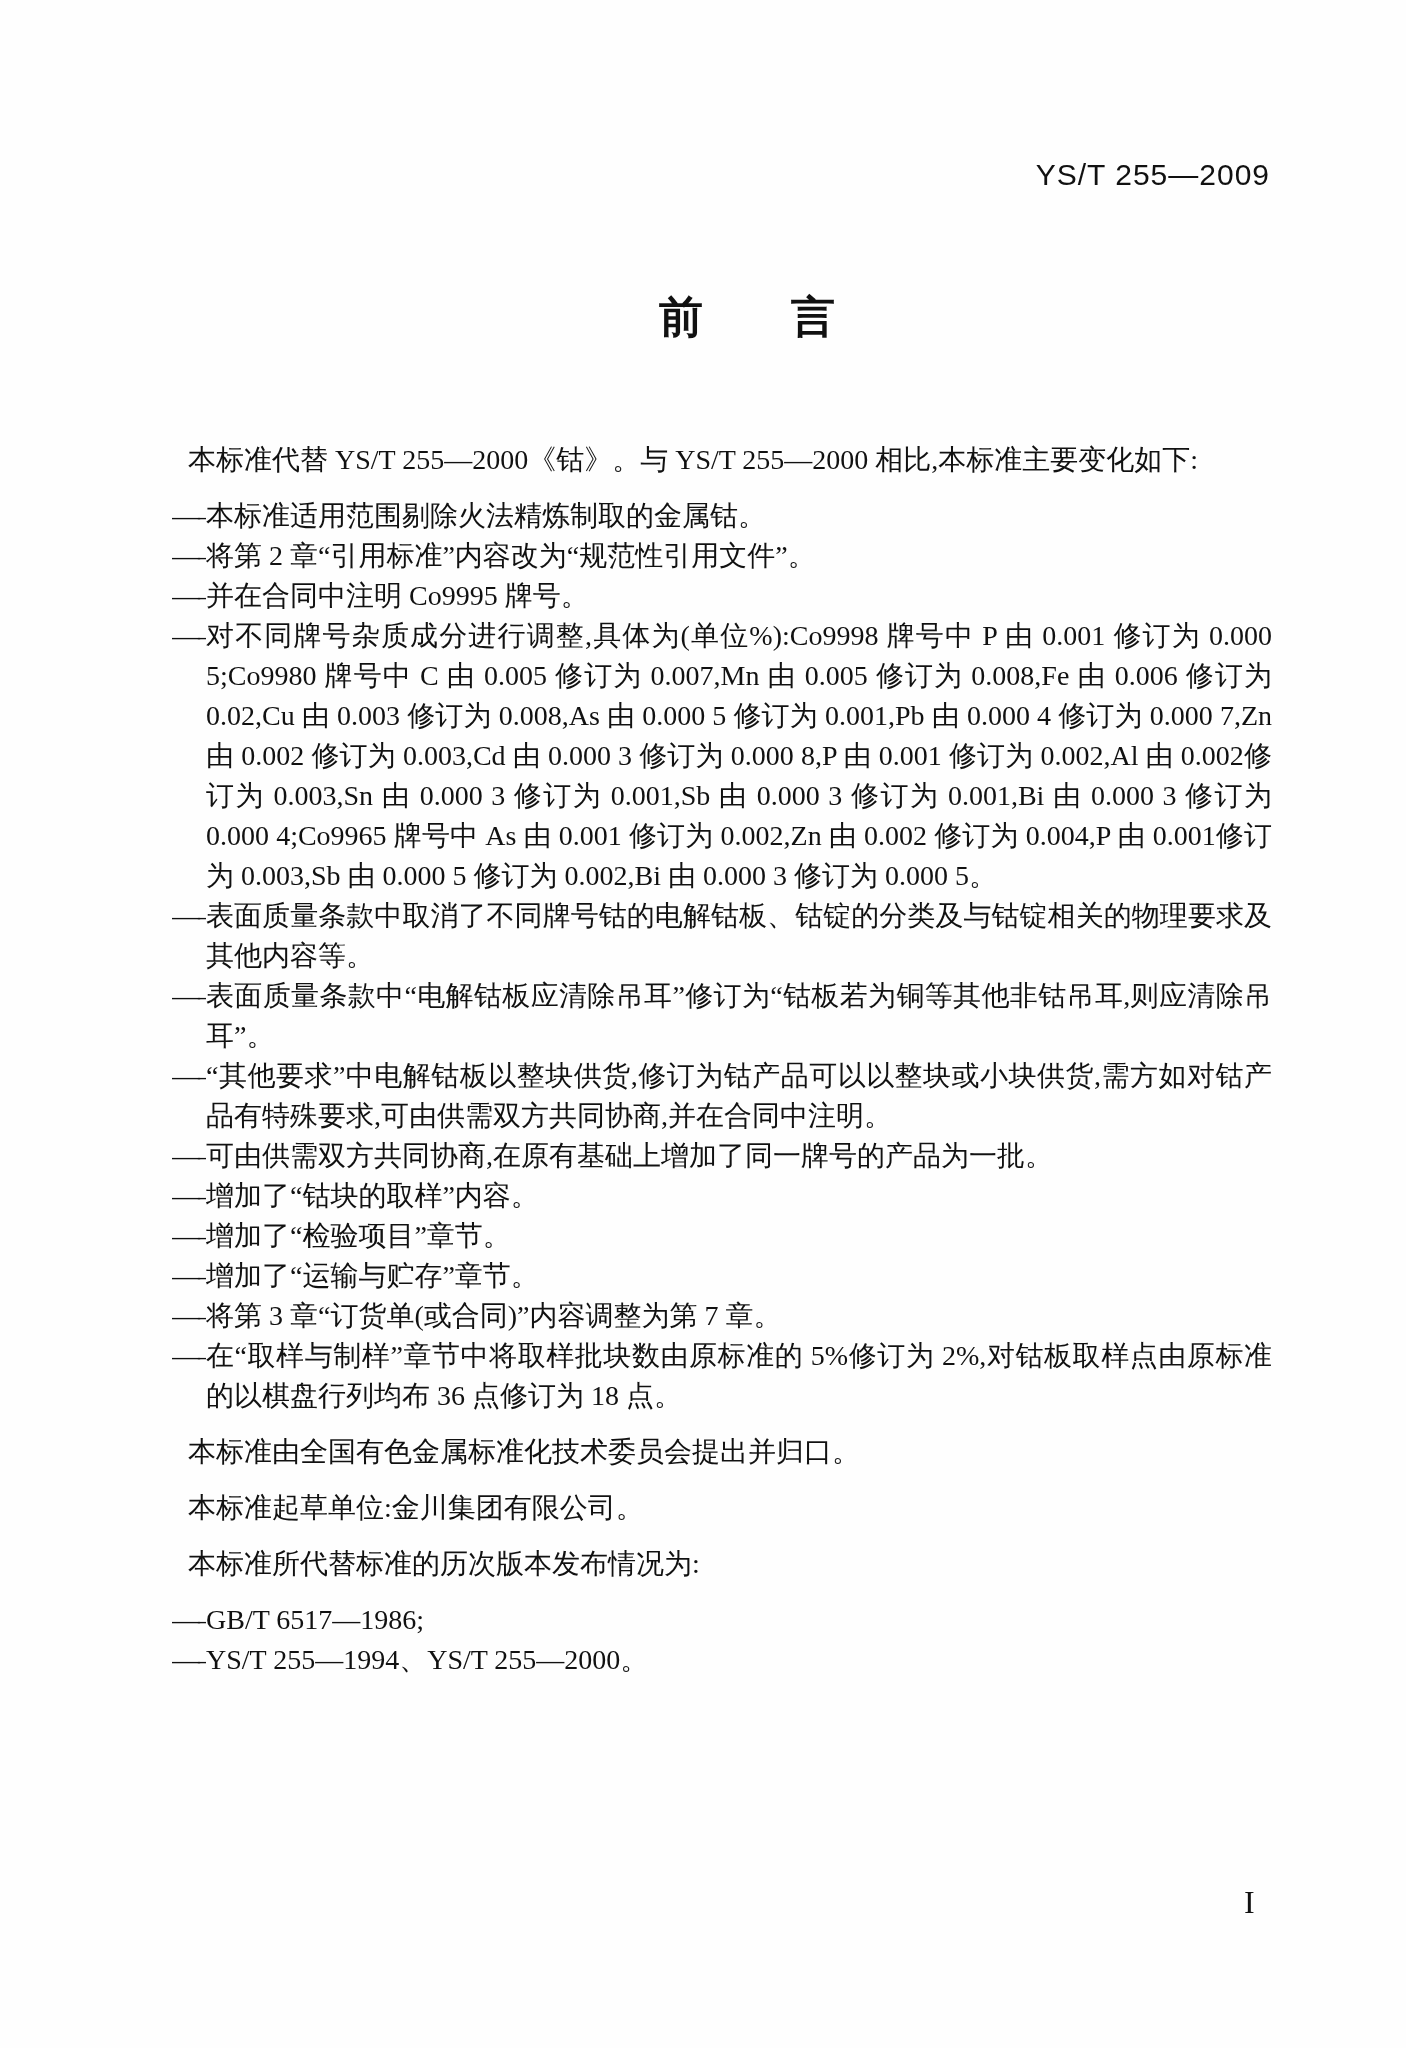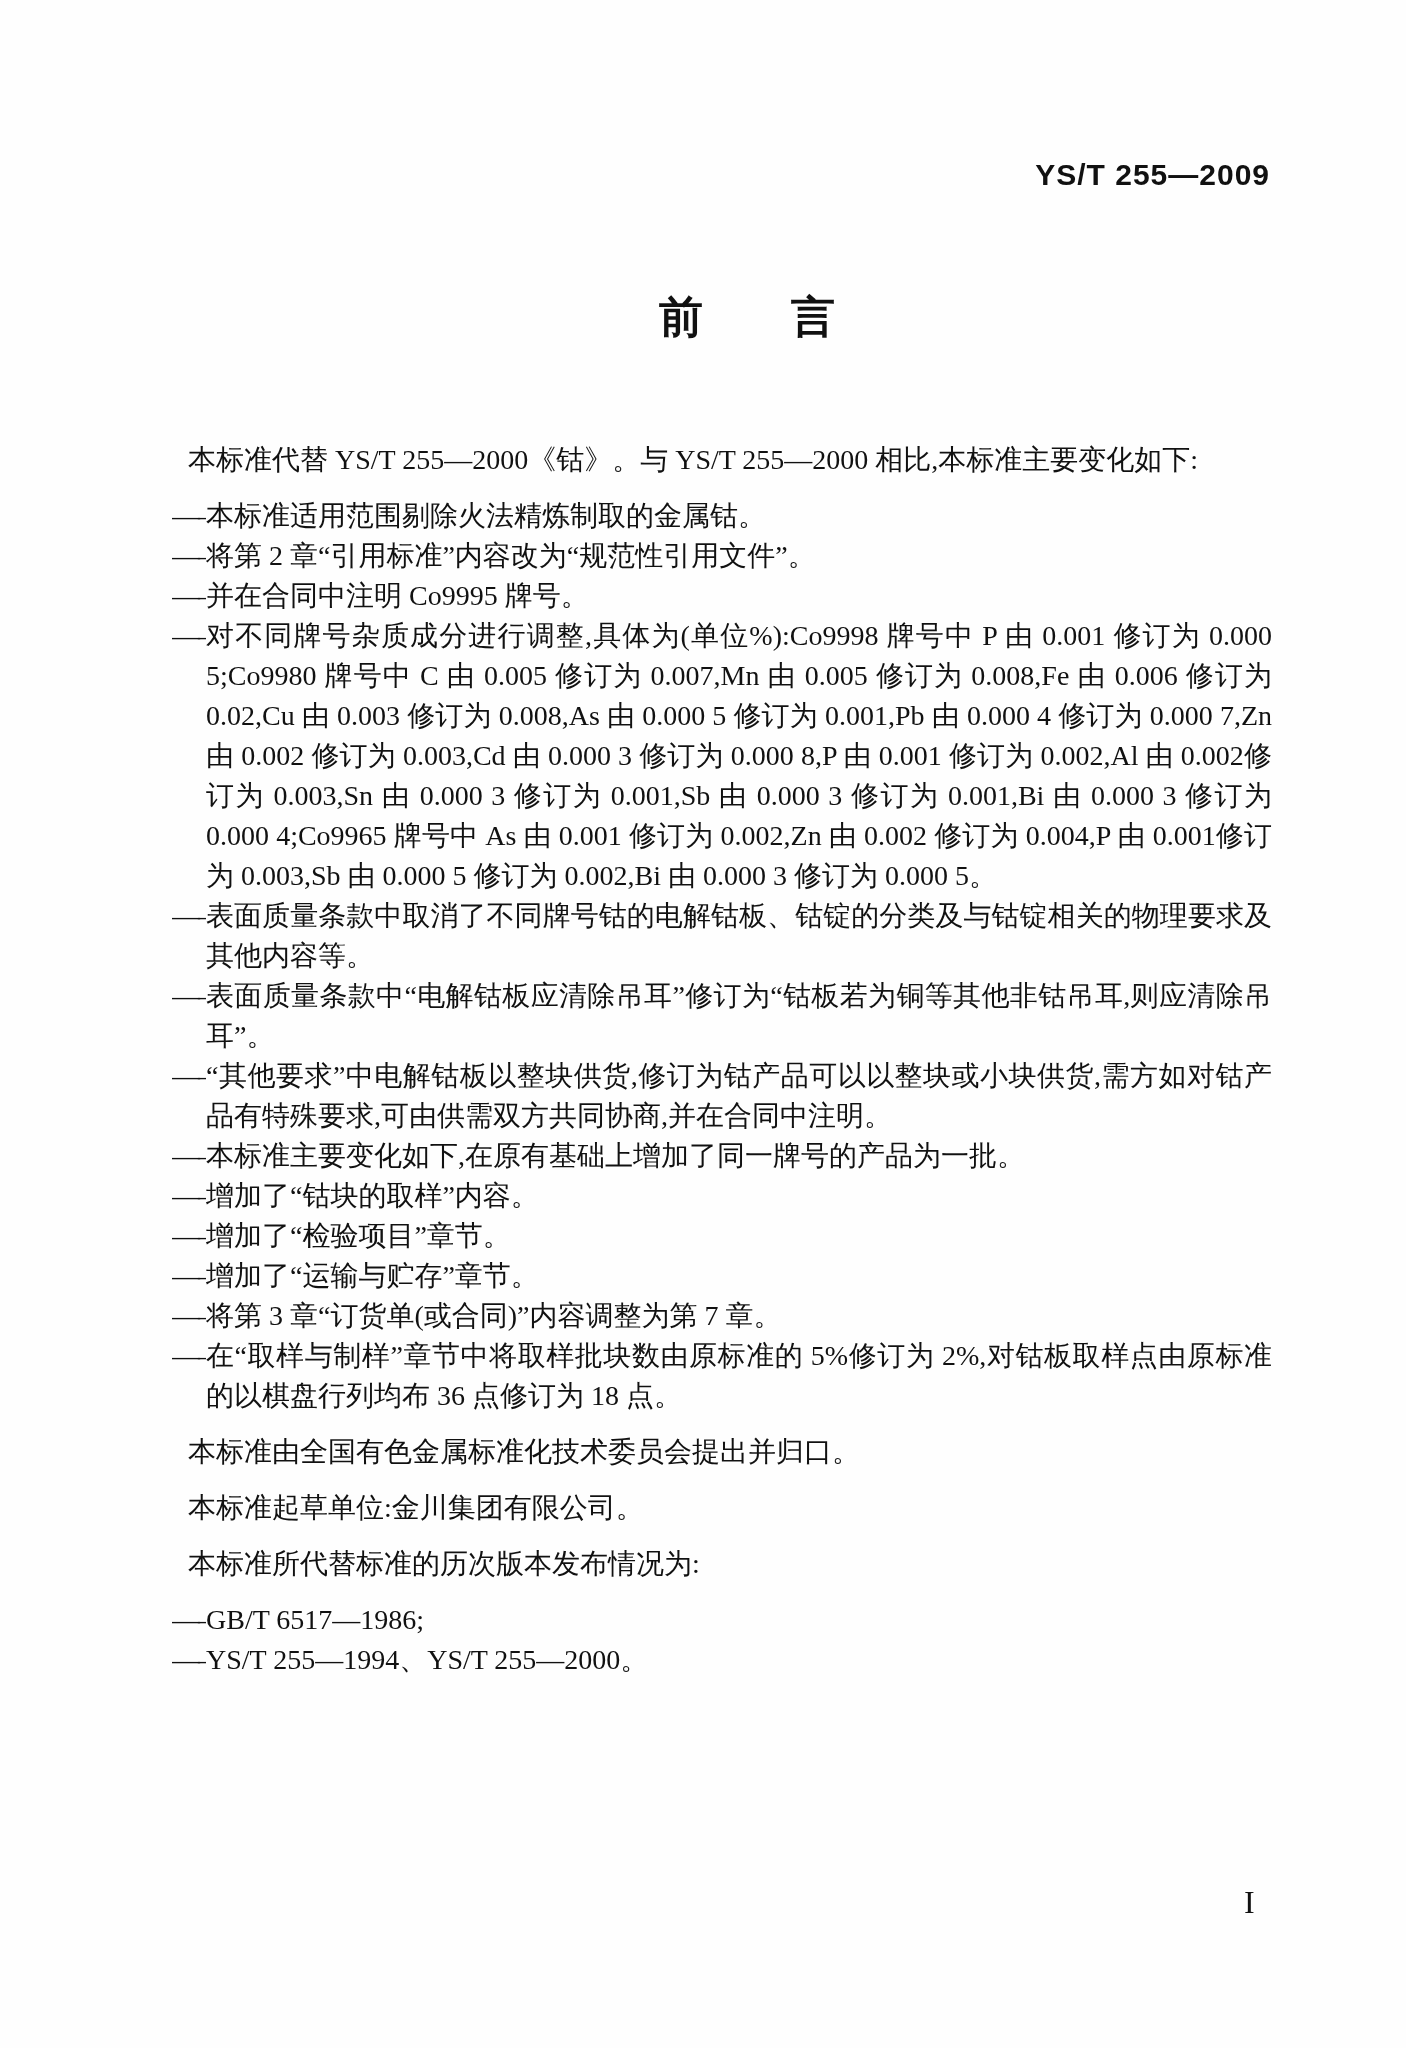--- a/index.html
+++ b/index.html
@@ -16,21 +16,21 @@
     font-family: "Liberation Serif", serif;
     overflow: hidden;
   }
   .doc-code {
     position: absolute;
     top: 158px;
     left: 0;
     width: 1270px;
     text-align: right;
     font-family: "Liberation Sans", sans-serif;
-    font-weight: bold;
+    font-weight: normal;
     font-size: 30px;
     letter-spacing: 1px;
     color: #111111;
   }
   .doc-title {
     position: absolute;
     top: 288px;
     left: 0;
     width: 1406px;
     margin: 0;
@@ -111,21 +111,21 @@
       <div class="item">
         <span class="dash">——</span>
         <span class="item-text">表面质量条款中“电解钴板应清除吊耳”修订为“钴板若为铜等其他非钴吊耳,则应清除吊耳”。</span>
       </div>
       <div class="item">
         <span class="dash">——</span>
         <span class="item-text">“其他要求”中电解钴板以整块供货,修订为钴产品可以以整块或小块供货,需方如对钴产品有特殊要求,可由供需双方共同协商,并在合同中注明。</span>
       </div>
       <div class="item">
         <span class="dash">——</span>
-        <span class="item-text">本标准主要变化如下,在原有基础上增加了同一牌号的产品为一批。</span>
+        <span class="item-text">可由供需双方共同协商,在原有基础上增加了同一牌号的产品为一批。</span>
       </div>
       <div class="item">
         <span class="dash">——</span>
         <span class="item-text">增加了“钴块的取样”内容。</span>
       </div>
       <div class="item">
         <span class="dash">——</span>
         <span class="item-text">增加了“检验项目”章节。</span>
       </div>
       <div class="item">

